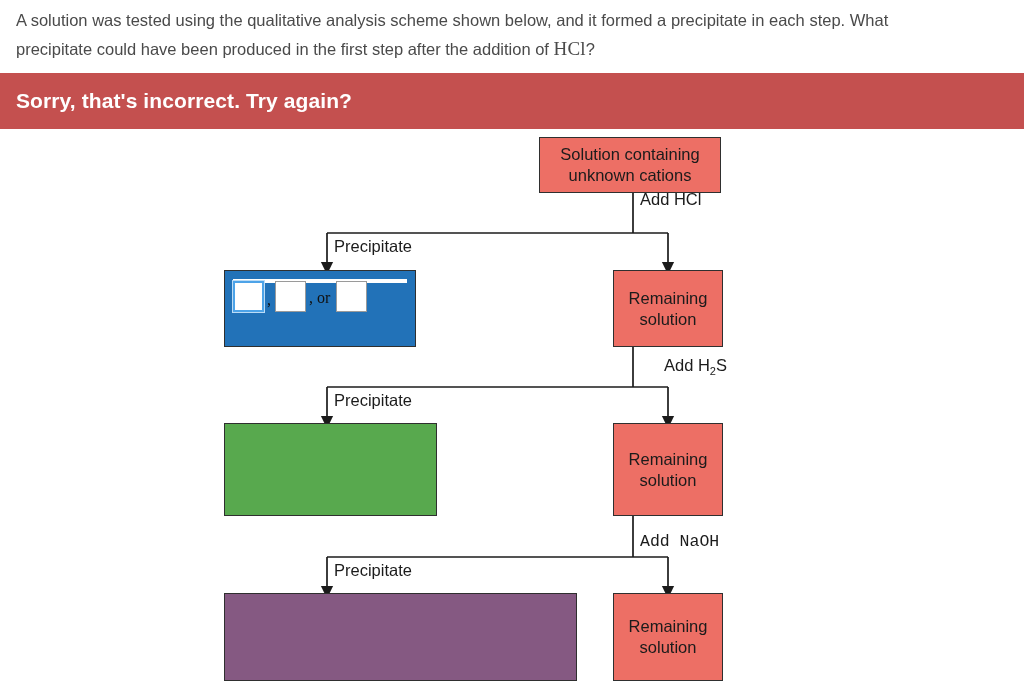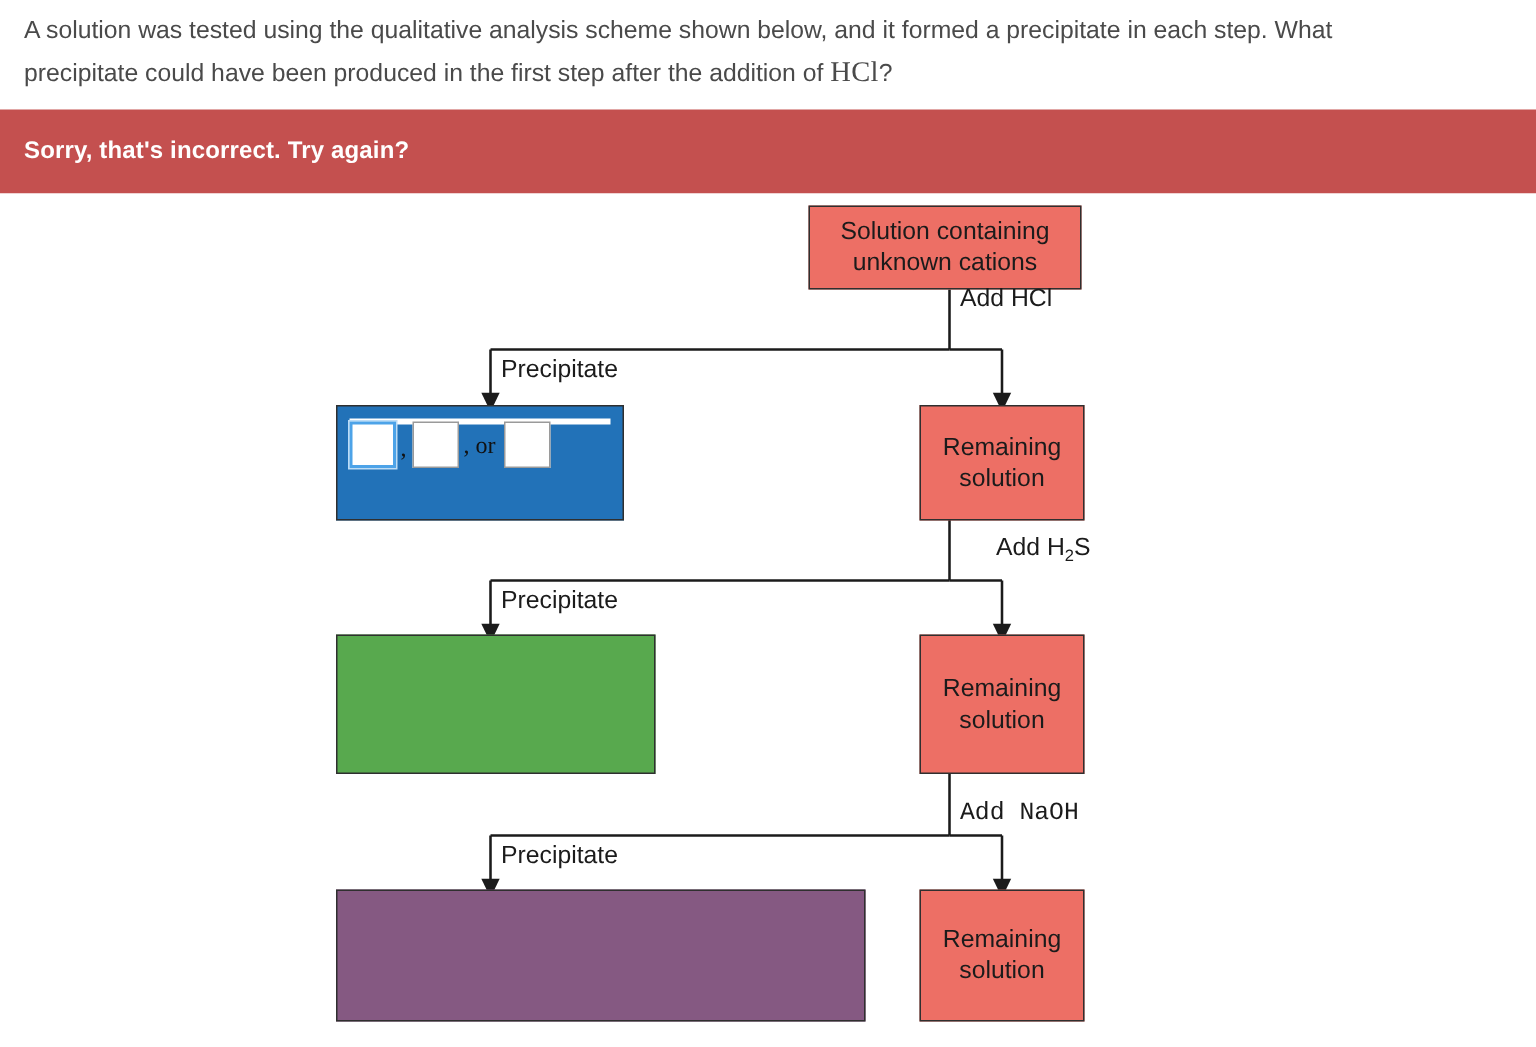--- a/index.html
+++ b/index.html
@@ -37,21 +37,21 @@
     box-sizing: border-box;
     width: 1024px;
     height: 56px;
     background: #c4504f;
     display: flex;
     align-items: center;
     padding: 0 16px;
   }
   .banner-text {
     color: #ffffff;
-    font-size: 16px;
+    font-size: 21px;
     font-weight: bold;
     letter-spacing: .1px;
   }
 
   
   .diagram {
     position: relative;
     width: 1024px;
     height: 562px;
     background: #ffffff;

